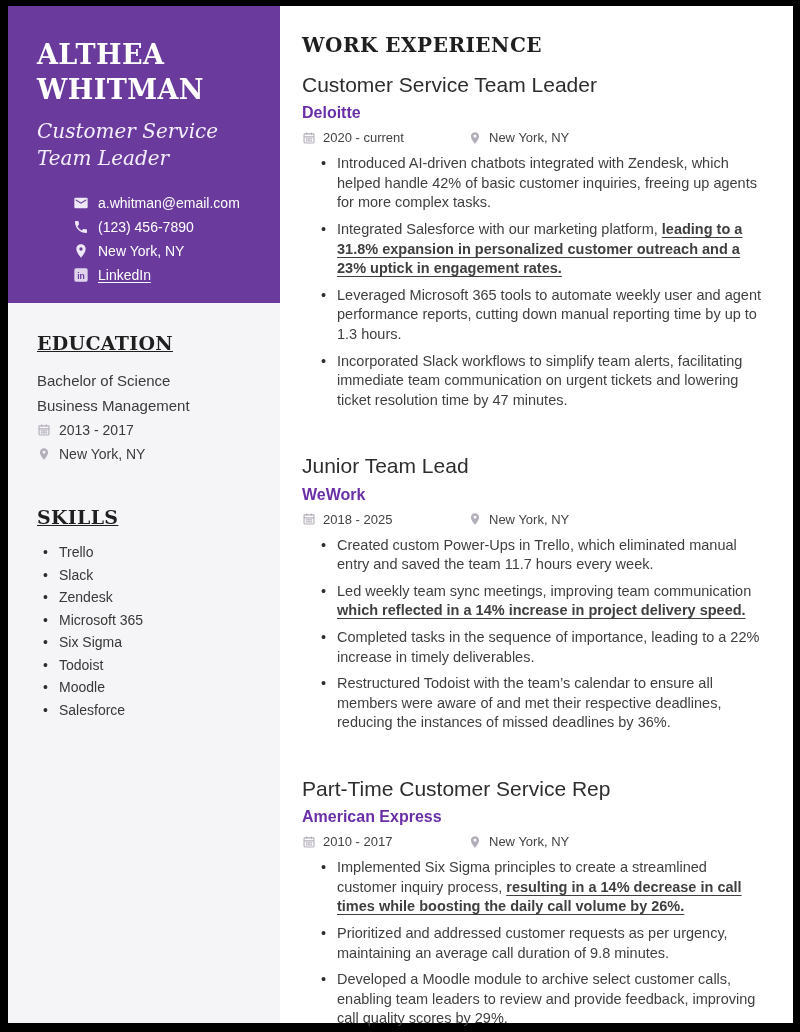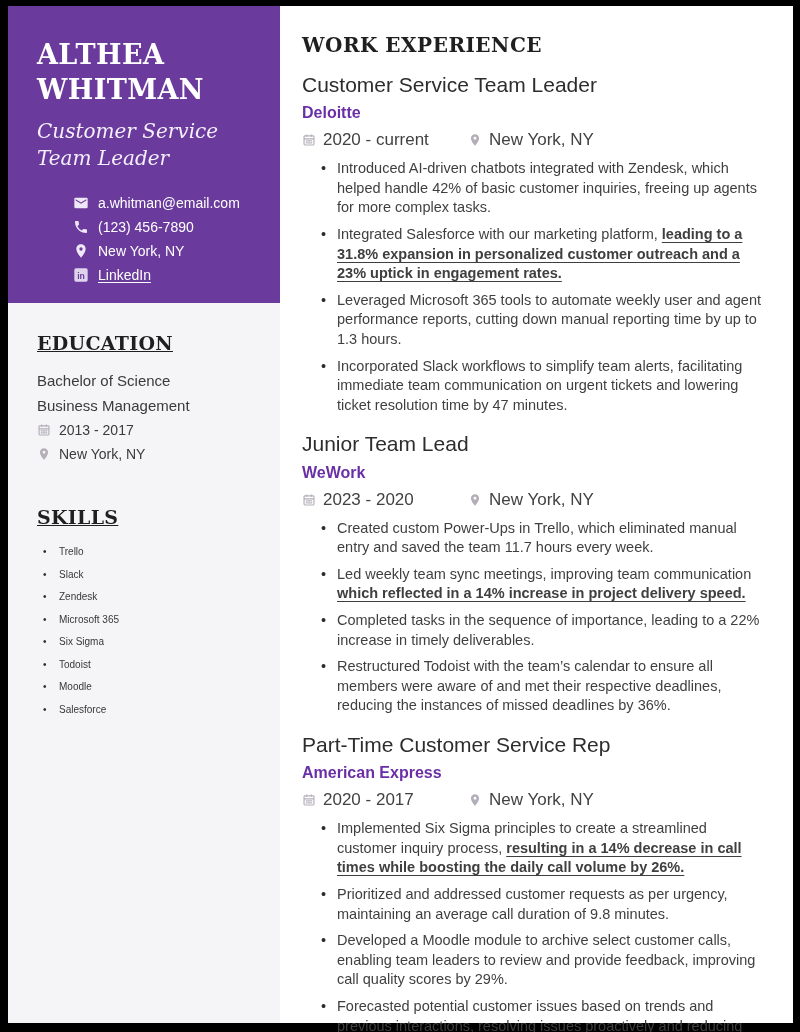--- a/index.html
+++ b/index.html
@@ -26,31 +26,31 @@
   .side-heading{font-family:"DejaVu Serif","Liberation Serif",serif;font-weight:bold;
     font-size:19px;color:var(--heading);letter-spacing:.3px;text-decoration:underline;}
   .edu-line{font-size:15px;color:#3b3b3b;line-height:25px;}
   .edu-block{margin-top:14px;}
   .edu-school{font-size:15px;font-weight:bold;color:var(--accent);line-height:25px;}
   .side-meta-row{display:flex;align-items:center;height:24px;font-size:14px;color:#3b3b3b;}
   .side-meta-row .ic{width:14px;height:14px;margin-right:8px;flex:0 0 14px;color:var(--icongray);}
   .side-meta-row .ic svg{width:100%;height:100%;display:block;}
   .skills-section{margin-top:40px;}
   .skills-list{list-style:none;margin-top:13px;}
-  .skills-list li{position:relative;padding-left:22px;font-size:10px;color:#383838;line-height:22.5px;}
+  .skills-list li{position:relative;padding-left:22px;font-size:14px;color:#383838;line-height:22.5px;}
   .skills-list li::before{content:"•";position:absolute;left:6px;top:0;color:#2d2d2d;}
   
   .main{position:absolute;left:272px;top:0;right:0;bottom:0;background:#ffffff;padding:27px 27px 4px 22px;}
   .main-heading{font-family:"DejaVu Serif","Liberation Serif",serif;font-weight:bold;
     font-size:20px;color:var(--heading);letter-spacing:.5px;}
-  .job{margin-top:16px;}
+  .job{margin-top:43px;}
   .job:first-of-type{margin-top:15px;}
   .job-title{font-size:21px;font-weight:400;color:#2d2d2d;line-height:1.25;}
   .job-company{margin-top:6px;font-size:16px;font-weight:bold;color:var(--accent);}
-  .job-meta{margin-top:8px;display:flex;align-items:flex-start;font-size:17px;color:#424242;}
+  .job-meta{margin-top:8px;display:flex;align-items:flex-start;font-size:13px;color:#424242;}
   .meta-item{display:flex;align-items:center;}
   .meta-item.first{min-width:166px;}
   .job-meta .ic{width:14px;height:14px;margin-right:7px;flex:0 0 14px;color:var(--icongray);}
   .job-meta .ic svg{width:100%;height:100%;display:block;}
   .bullets{list-style:none;margin-top:9px;}
   .bullets li{position:relative;padding-left:35px;font-size:14.5px;color:var(--body);
     line-height:19.6px;margin-bottom:7px;}
   .bullets li::before{content:"•";position:absolute;left:19px;top:0;color:#2d2d2d;}
   .emph{font-weight:bold;text-decoration:underline;text-underline-offset:2.5px;}
 </style>
@@ -181,21 +181,21 @@
           <div class="job-company">WeWork</div>
           <div class="job-meta">
             <span class="meta-item first">
               <span class="ic">
                 <svg viewBox="0 0 24 24" fill="none" stroke="currentColor" stroke-width="2">
                   <rect x="3.5" y="5" width="17" height="15.5" rx="1.5"></rect>
                   <path d="M3.5 10h17M8 2.5v4M16 2.5v4"></path>
                   <path d="M7.5 13.5h1.4M11.3 13.5h1.4M15.1 13.5h1.4M7.5 17h1.4M11.3 17h1.4M15.1 17h1.4" stroke-linecap="square"></path>
                 </svg>
               </span>
-              <span>2023 - 2020</span>
+              <span>2018 - 2025</span>
             </span>
             <span class="meta-item">
               <span class="ic">
                 <svg viewBox="0 0 24 24">
                   <path fill="currentColor" fill-rule="evenodd" d="M12 2c-3.87 0-7 3.13-7 7 0 5.25 7 13 7 13s7-7.75 7-13c0-3.87-3.13-7-7-7zm0 9.5a2.5 2.5 0 1 1 0-5 2.5 2.5 0 0 1 0 5z"></path>
                 </svg>
               </span>
               <span>New York, NY</span>
             </span>
           </div>
@@ -211,21 +211,21 @@
           <div class="job-company">American Express</div>
           <div class="job-meta">
             <span class="meta-item first">
               <span class="ic">
                 <svg viewBox="0 0 24 24" fill="none" stroke="currentColor" stroke-width="2">
                   <rect x="3.5" y="5" width="17" height="15.5" rx="1.5"></rect>
                   <path d="M3.5 10h17M8 2.5v4M16 2.5v4"></path>
                   <path d="M7.5 13.5h1.4M11.3 13.5h1.4M15.1 13.5h1.4M7.5 17h1.4M11.3 17h1.4M15.1 17h1.4" stroke-linecap="square"></path>
                 </svg>
               </span>
-              <span>2020 - 2017</span>
+              <span>2010 - 2017</span>
             </span>
             <span class="meta-item">
               <span class="ic">
                 <svg viewBox="0 0 24 24">
                   <path fill="currentColor" fill-rule="evenodd" d="M12 2c-3.87 0-7 3.13-7 7 0 5.25 7 13 7 13s7-7.75 7-13c0-3.87-3.13-7-7-7zm0 9.5a2.5 2.5 0 1 1 0-5 2.5 2.5 0 0 1 0 5z"></path>
                 </svg>
               </span>
               <span>New York, NY</span>
             </span>
           </div>

